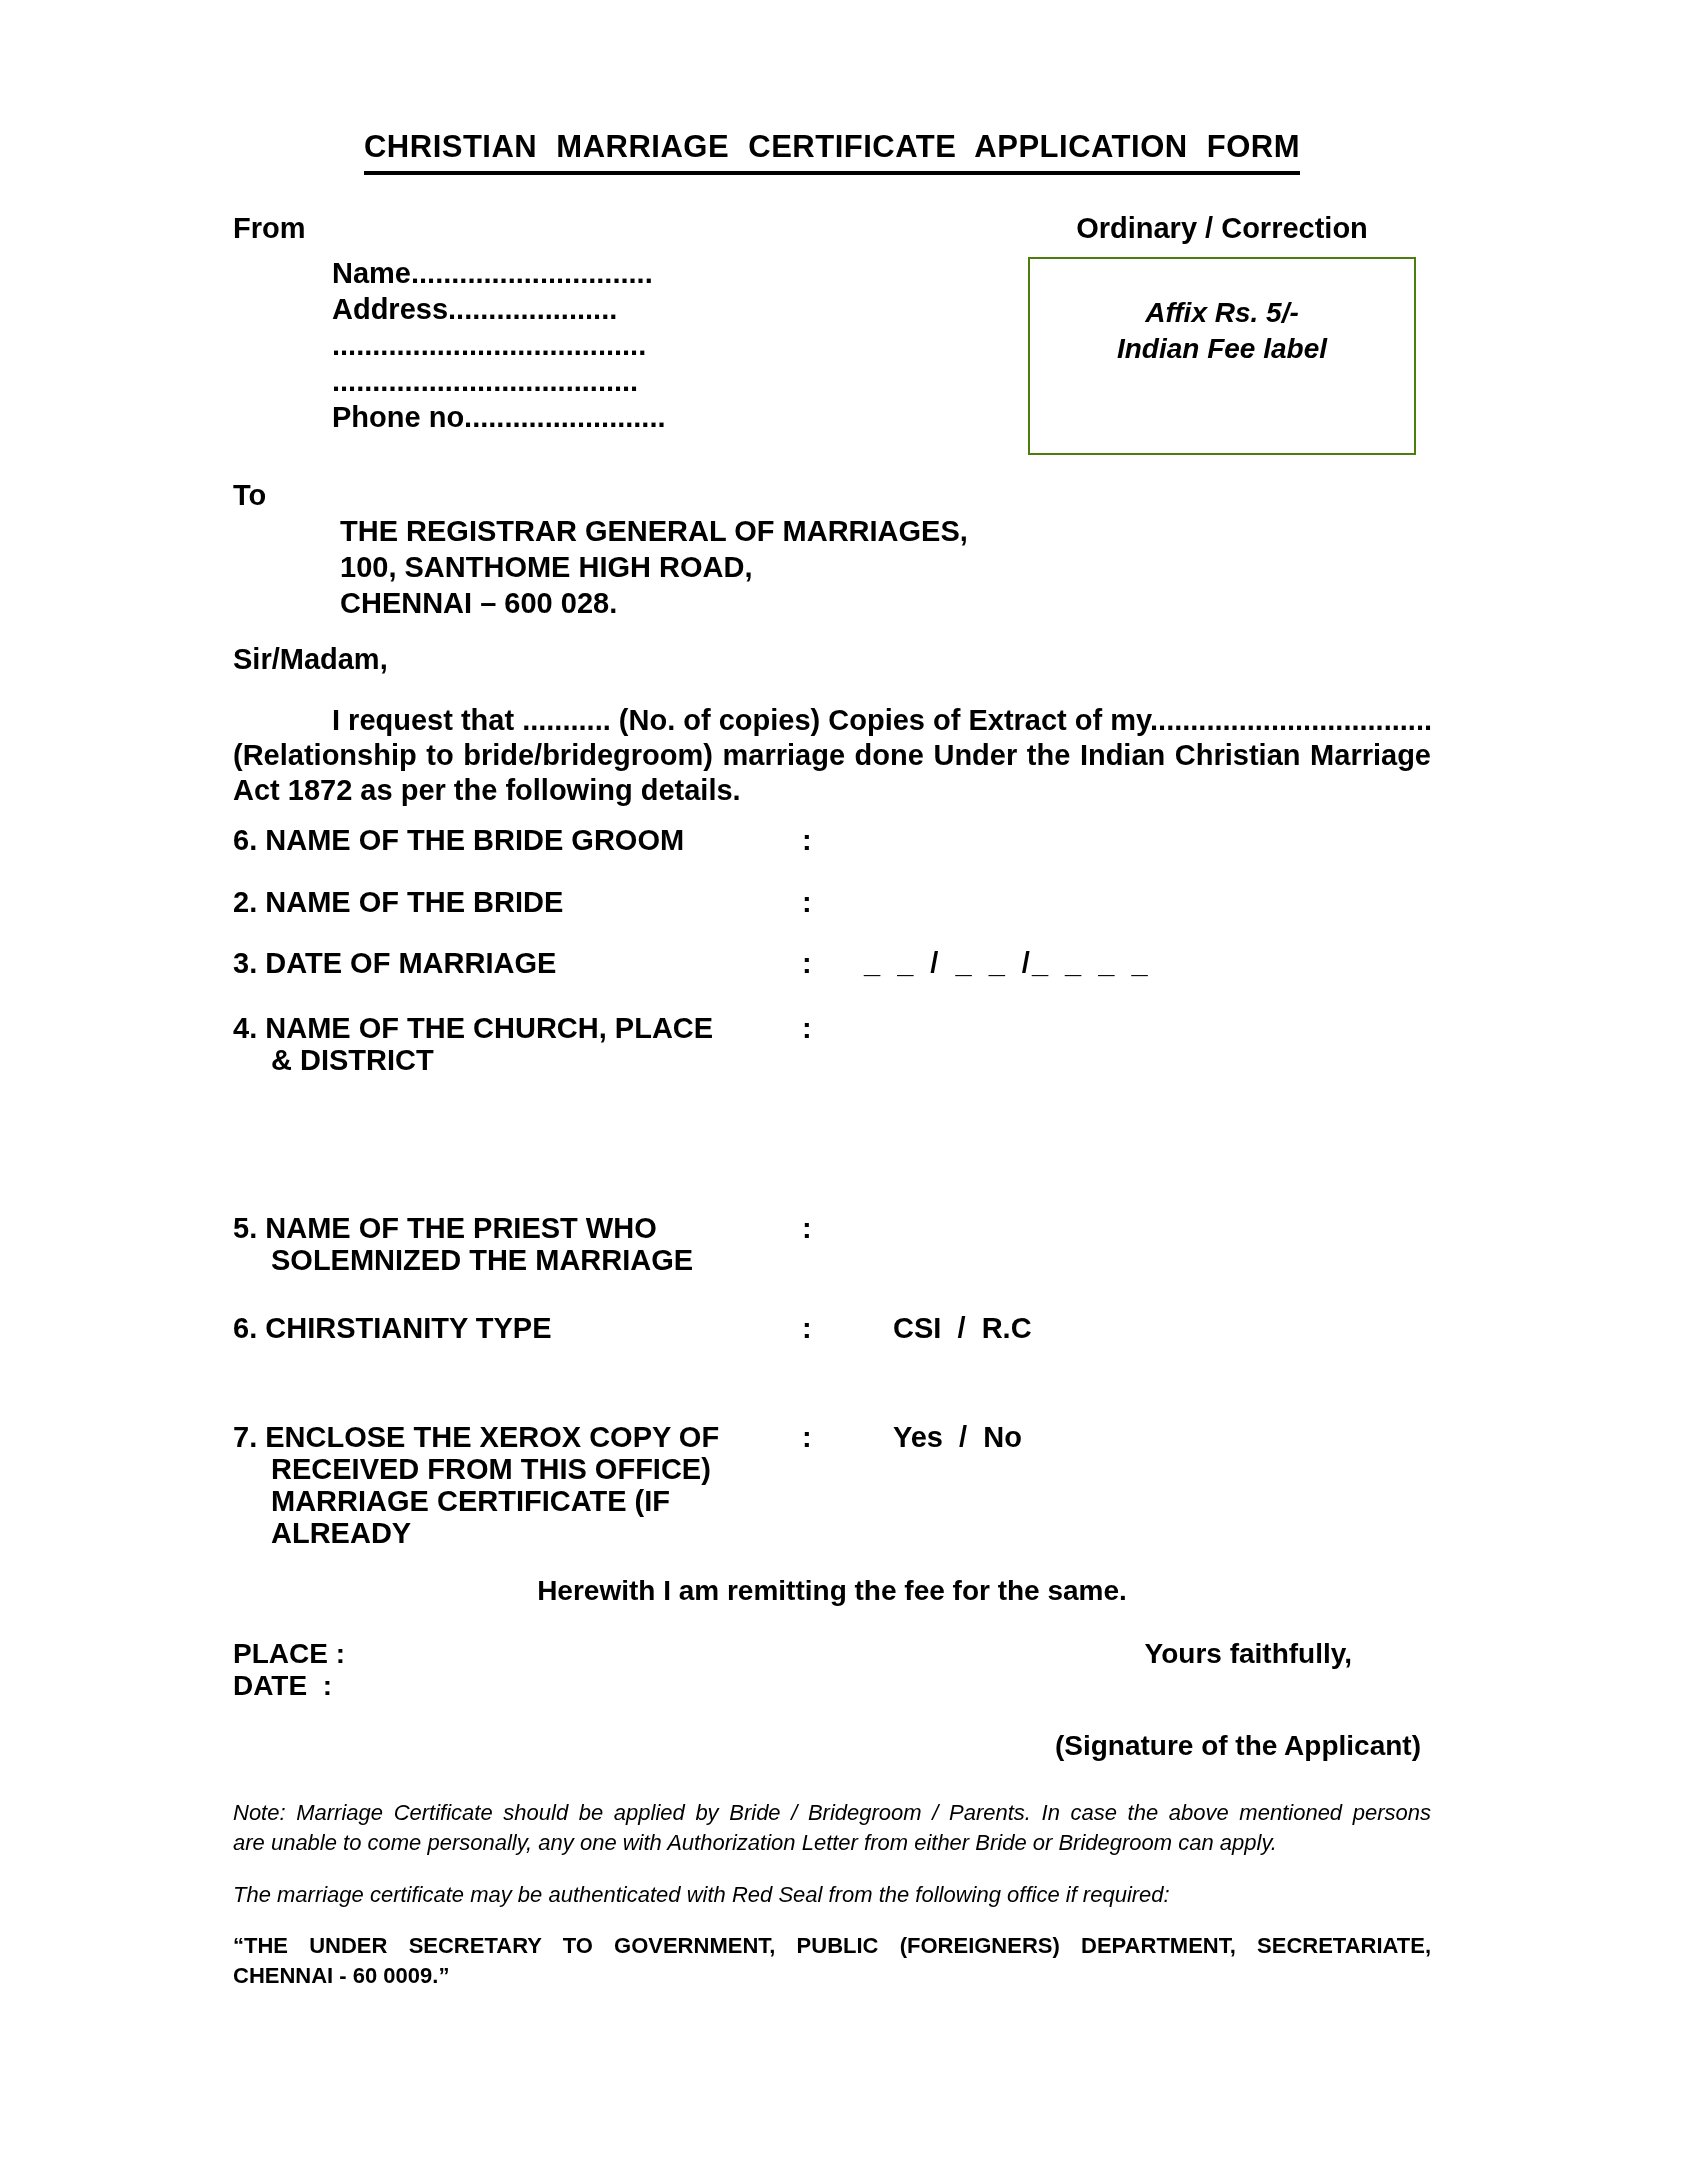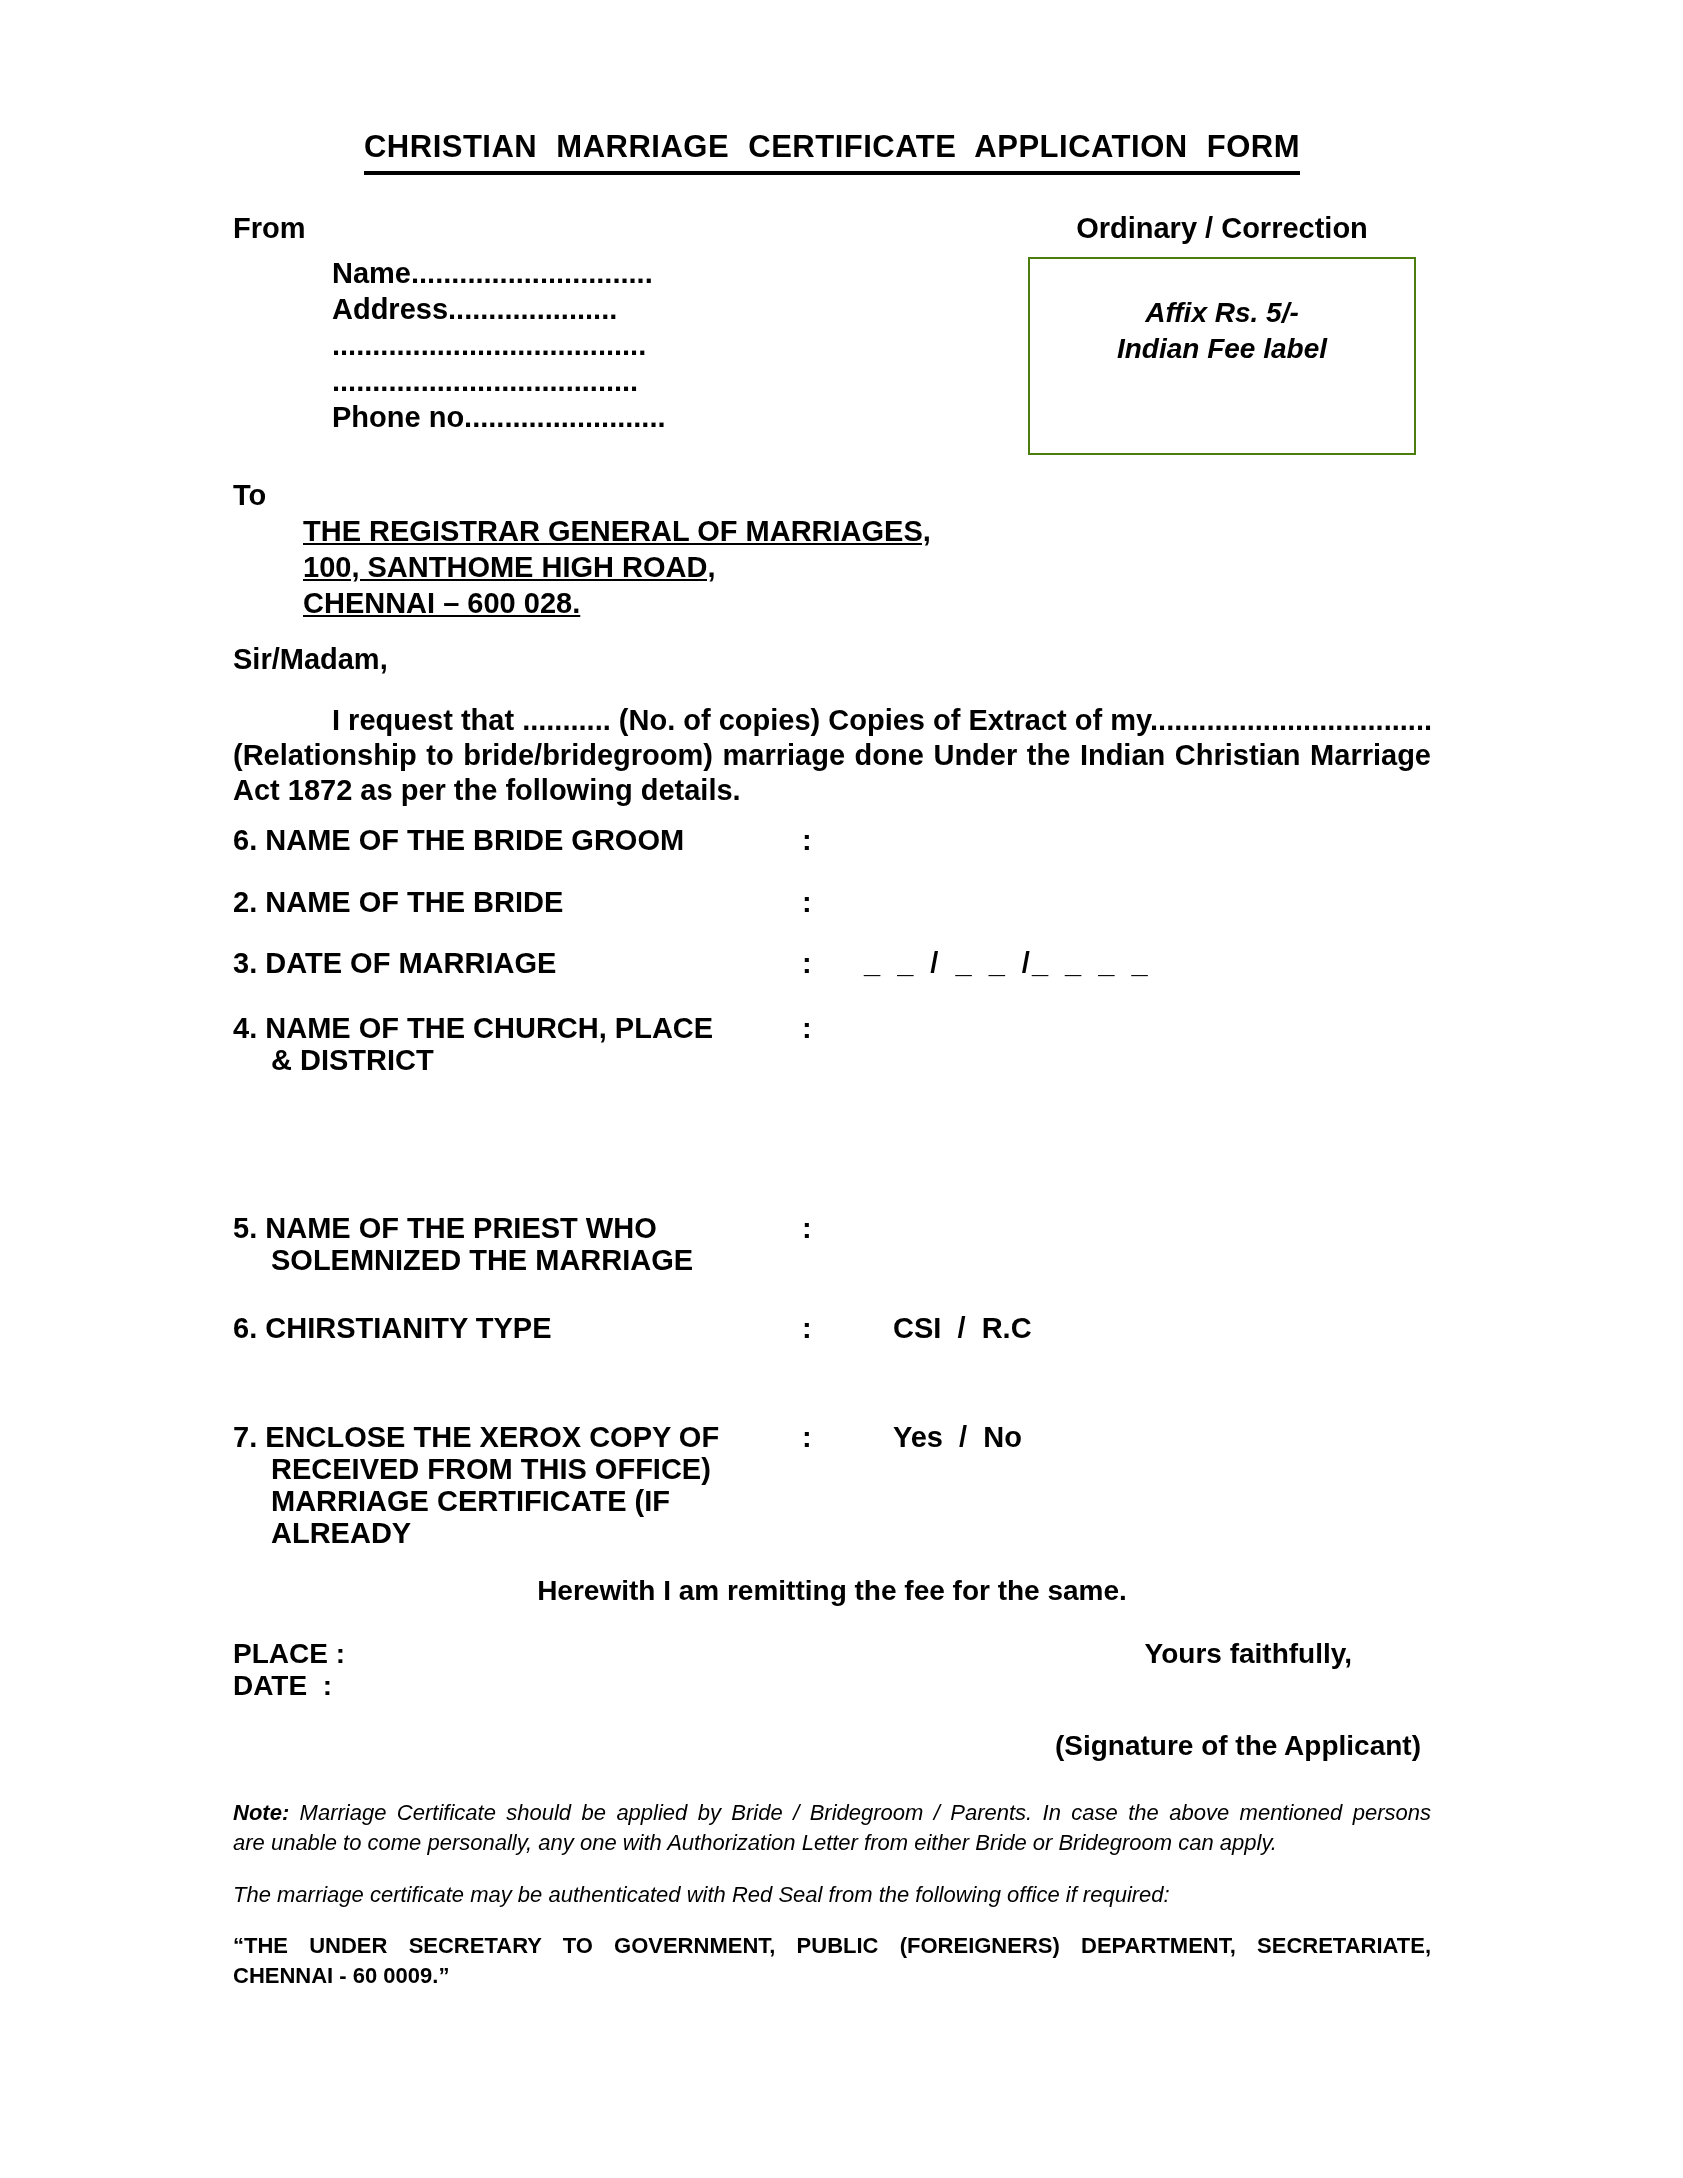--- a/index.html
+++ b/index.html
@@ -79,25 +79,24 @@
   }
 
   
   .to-label {
     margin-top: 22px;
     font-size: 29px;
     font-weight: bold;
     line-height: 36px;
   }
   .recipient-block {
-    margin-left: 70px;
-    font-size: 29px;
-    font-weight: bold;
-    line-height: 36px;
-    text-decoration: underline;
+    margin-left: 107px;
+    font-size: 29px;
+    font-weight: bold;
+    line-height: 36px;
   }
   .salutation {
     margin-top: 20px;
     font-size: 29px;
     font-weight: bold;
     line-height: 36px;
   }
 
   
   .request {
@@ -179,21 +178,21 @@
   .note-para {
     margin-top: 36px;
     font-size: 22px;
     font-style: italic;
     line-height: 30px;
   }
   .note-l1 {
     text-align: justify;
     text-align-last: justify;
   }
-  .note-bold { font-weight: bold; }
+  .note-bold { font-weight: normal; }
   .red-seal {
     margin-top: 22px;
     font-size: 22px;
     font-style: italic;
     line-height: 30px;
   }
   .quote {
     margin-top: 21px;
     font-size: 22px;
     font-weight: bold;

